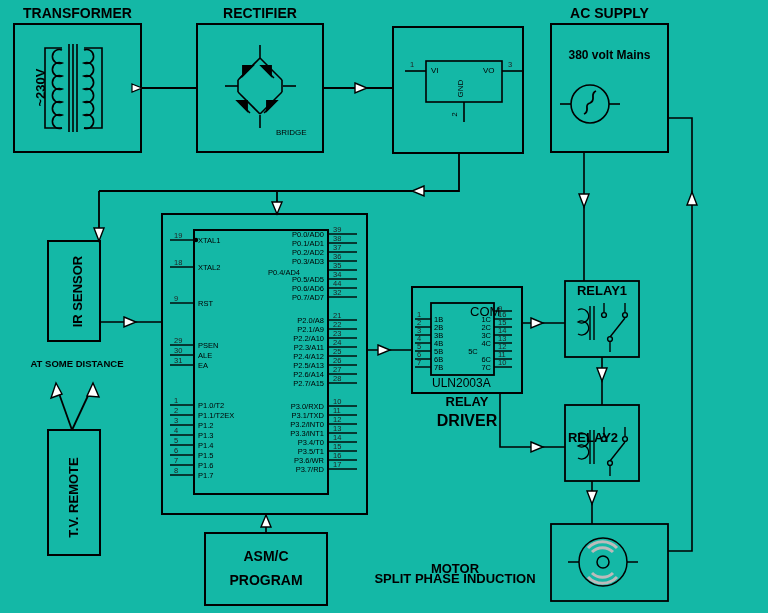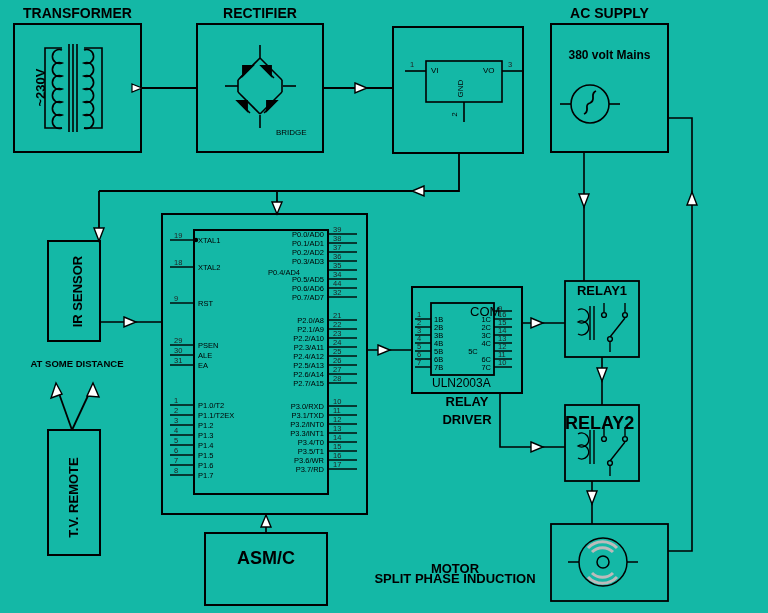--- a/index.html
+++ b/index.html
@@ -388,21 +388,21 @@
       <div class="pin-num" style="left: 333px; top: 451px;">16</div>
       <div class="pin-name" style="left: 244px; top: 456px; width: 80px; text-align: right;">P3.6/WR</div>
       <div class="pin-num" style="left: 333px; top: 460px;">17</div>
       <div class="pin-name" style="left: 244px; top: 465px; width: 80px; text-align: right;">P3.7/RD</div>
     </div>
 
   <div class="small-lbl" style="left:432px; top:376px; font-size:12px;">ULN2003A</div>
   <div class="small-lbl" style="left:470px; top:304px; font-size:13px;">COM</div>
   <div class="pin-num" style="left:498px; top:304px;">9</div>
   <div class="blk-title" style="left:412px; top:394px; width:110px; font-size:13px;">RELAY</div>
-  <div class="blk-title" style="left:412px; top:412px; width:110px; font-size:13px;">DRIVER</div>
+  <div class="blk-title" style="left:412px; top:412px; width:110px; font-size:16px;">DRIVER</div>
   <div id="drv-left-pins">
       <div class="pin-num" style="left: 417px; top: 310px;">1</div>
       <div class="pin-name" style="left: 434px; top: 315px;">1B</div>
       <div class="pin-num" style="left: 417px; top: 318px;">2</div>
       <div class="pin-name" style="left: 434px; top: 323px;">2B</div>
       <div class="pin-num" style="left: 417px; top: 326px;">3</div>
       <div class="pin-name" style="left: 434px; top: 331px;">3B</div>
       <div class="pin-num" style="left: 417px; top: 334px;">4</div>
       <div class="pin-name" style="left: 434px; top: 339px;">4B</div>
       <div class="pin-num" style="left: 417px; top: 342px;">5</div>
@@ -423,20 +423,21 @@
       <div class="pin-name" style="left: 455px; top: 339px; width: 36px; text-align: right;">4C</div>
       <div class="pin-num" style="left: 498px; top: 342px;">12</div>
       <div class="pin-name" style="left: 455px; top: 347px; width: 36px; text-align: center;">5C</div>
       <div class="pin-num" style="left: 498px; top: 350px;">11</div>
       <div class="pin-name" style="left: 455px; top: 355px; width: 36px; text-align: right;">6C</div>
       <div class="pin-num" style="left: 498px; top: 358px;">10</div>
       <div class="pin-name" style="left: 455px; top: 363px; width: 36px; text-align: right;">7C</div>
     </div>
 
   <div class="blk-title" style="left:565px; top:283px; width:74px; font-size:13px;">RELAY1</div>
-  <div class="blk-title" style="left:565px; top:413px; width:56px; font-size:18px;">RELAY2</div>
+  <div class="blk-title" style="left:565px; top:430px; width:56px; font-size:13px;">RELAY2</div>
 
   <div class="blk-title" style="left:360px; top:535px; width:190px; font-size:13px;margin-top:36px;">SPLIT PHASE INDUCTION</div>
   <div class="blk-title" style="left:360px; top:561px; width:190px; font-size:13px;">MOTOR</div>
 
-  <div class="blk-title" style="left:205px; top:548px; width:122px; font-size:18px;">ASM/C</div>
+  <div class="blk-title" style="left:205px; top:548px; width:122px; font-size:14px;">ASM/C</div>
+  <div class="blk-title" style="left:205px; top:572px; width:122px; font-size:14px;">PROGRAM</div>
 
 </div>
 
 </body></html>

